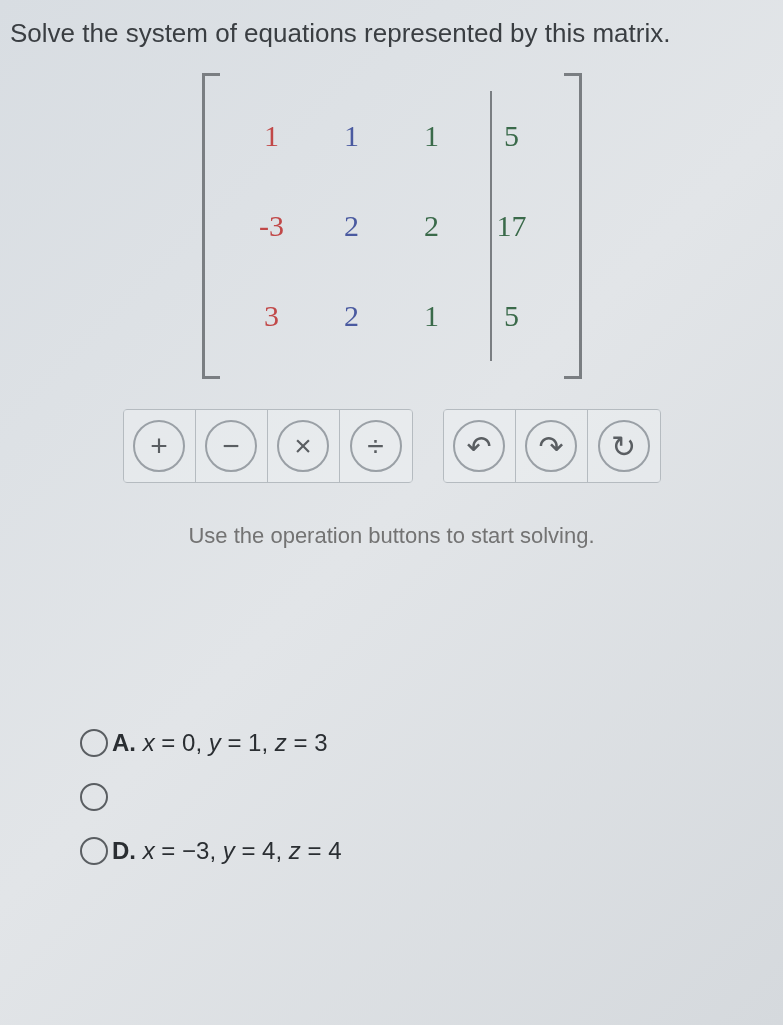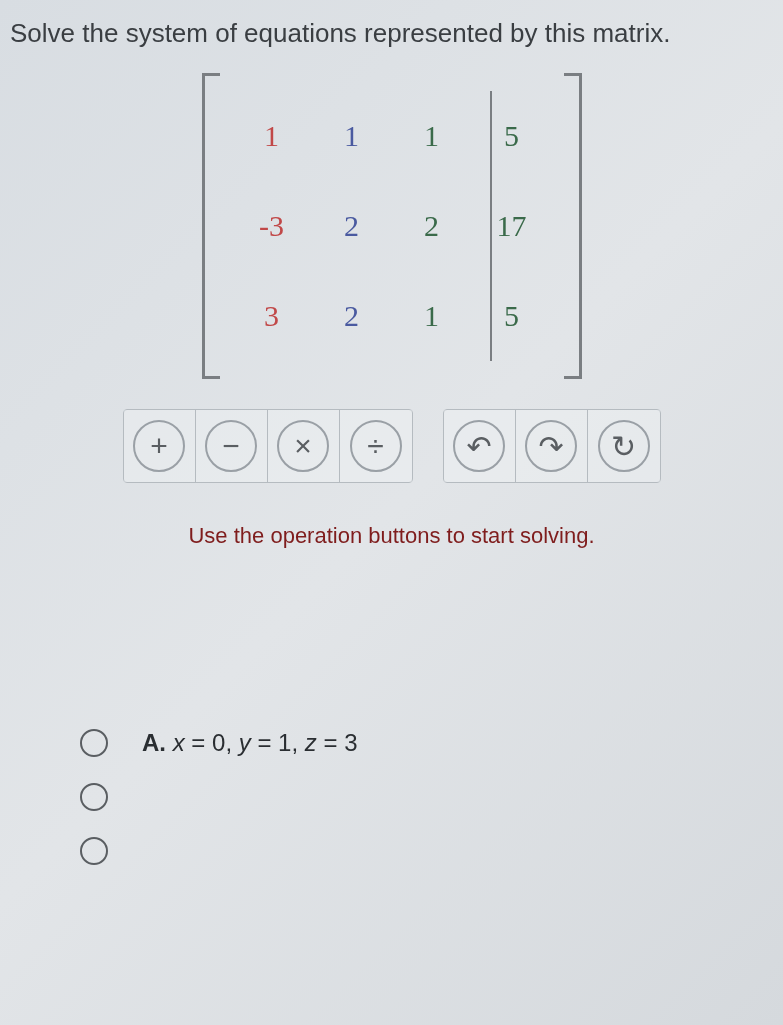--- a/index.html
+++ b/index.html
@@ -92,31 +92,31 @@
   height: 52px;
   border: 2px solid #9aa0a6;
   border-radius: 50%;
   display: flex;
   align-items: center;
   justify-content: center;
   font-size: 30px;
 }
 .hint {
   text-align: center;
-  color: #7f1d1d;
+  color: #737373;
   font-size: 22px;
   margin-bottom: 180px;
 }
 .answers {
   margin-left: 70px;
 }
 .answer-row {
   display: flex;
   align-items: center;
-  gap: 34px;
+  gap: 4px;
   margin-bottom: 26px;
   cursor: pointer;
 }
 .radio {
   width: 28px;
   height: 28px;
   border: 2px solid #5a5e62;
   border-radius: 50%;
   flex-shrink: 0;
 }
@@ -187,14 +187,15 @@
 <div class="answers">
   <div class="answer-row">
     <div class="radio"></div>
     <div class="answer-label"><span class="bold">A.</span> <span class="ital">x</span> = <span>0</span>, <span class="ital">y</span> = <span>1</span>, <span class="ital">z</span> = <span>3</span></div>
   </div>
   <div class="answer-row">
     <div class="radio"></div>
   </div>
   <div class="answer-row">
     <div class="radio"></div>
+    <div class="answer-label"><span class="bold">D.</span> <span class="ital">x</span> = <span>−3</span>, <span class="ital">y</span> = <span>4</span>, <span class="ital">z</span> = <span>4</span></div>
   </div>
 </div>
 
 </body></html>

